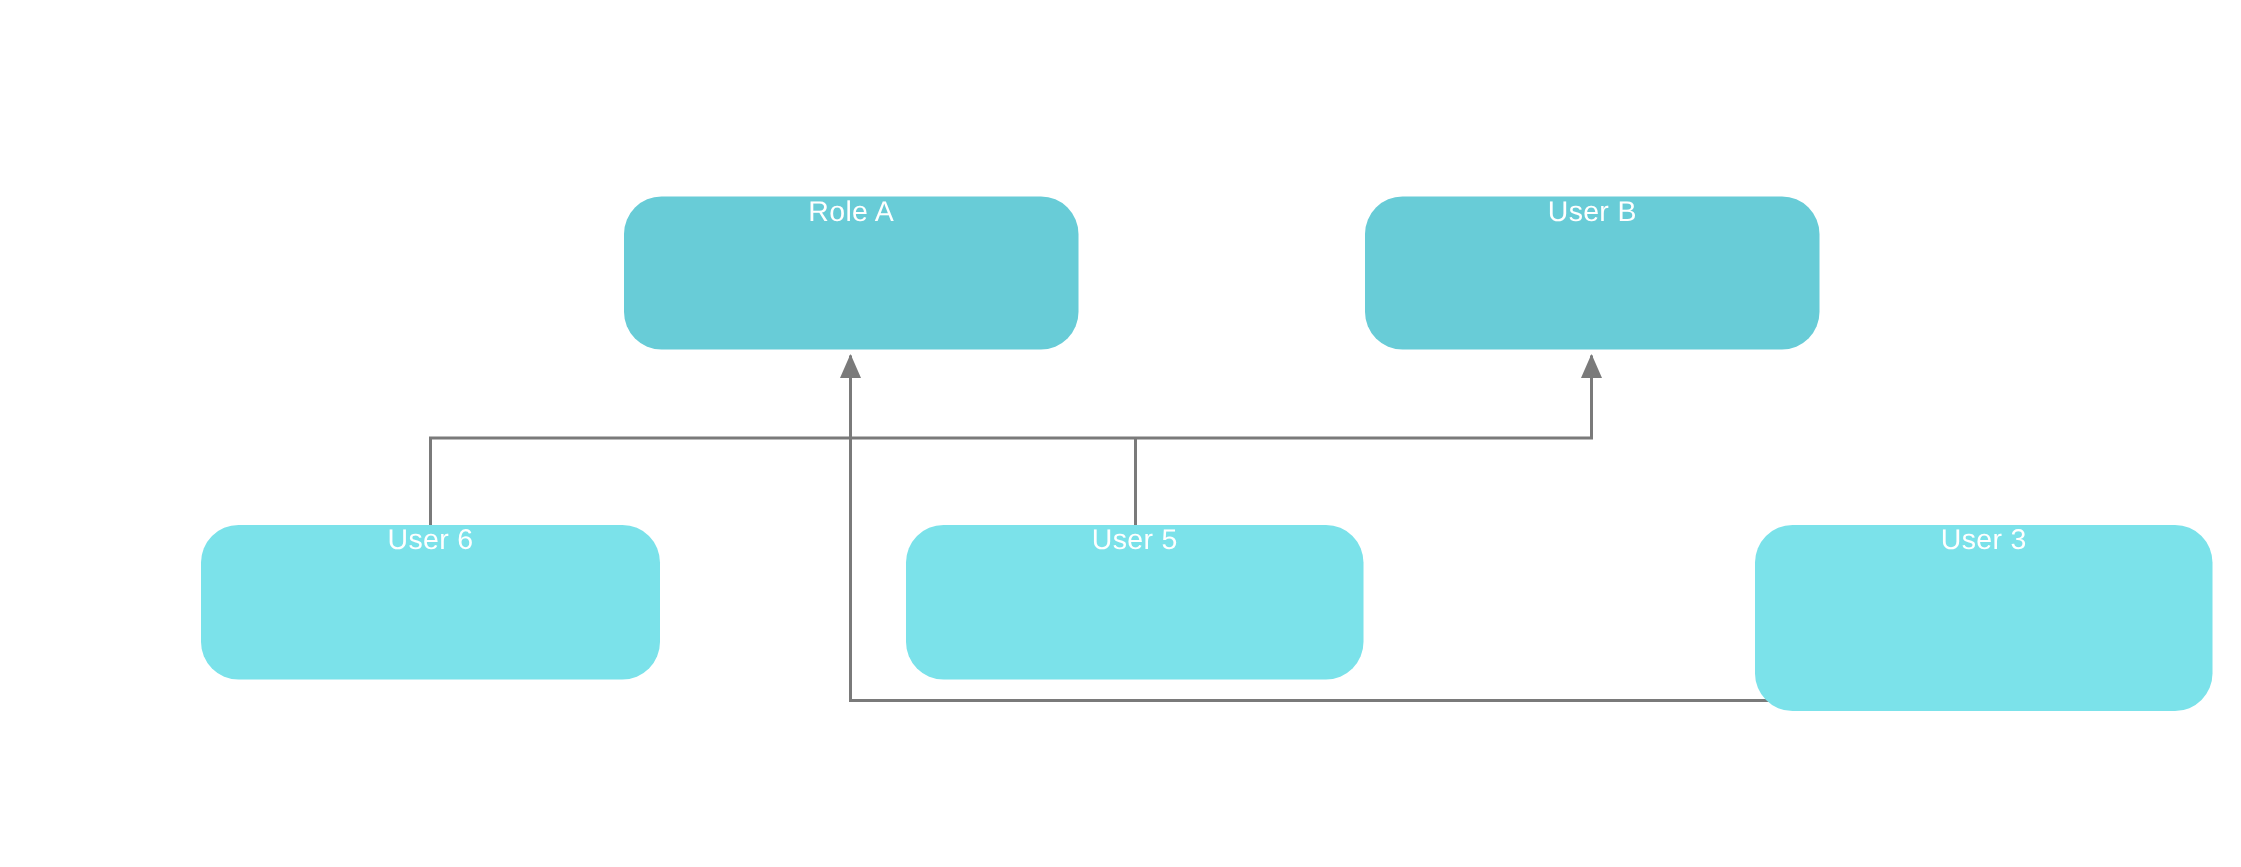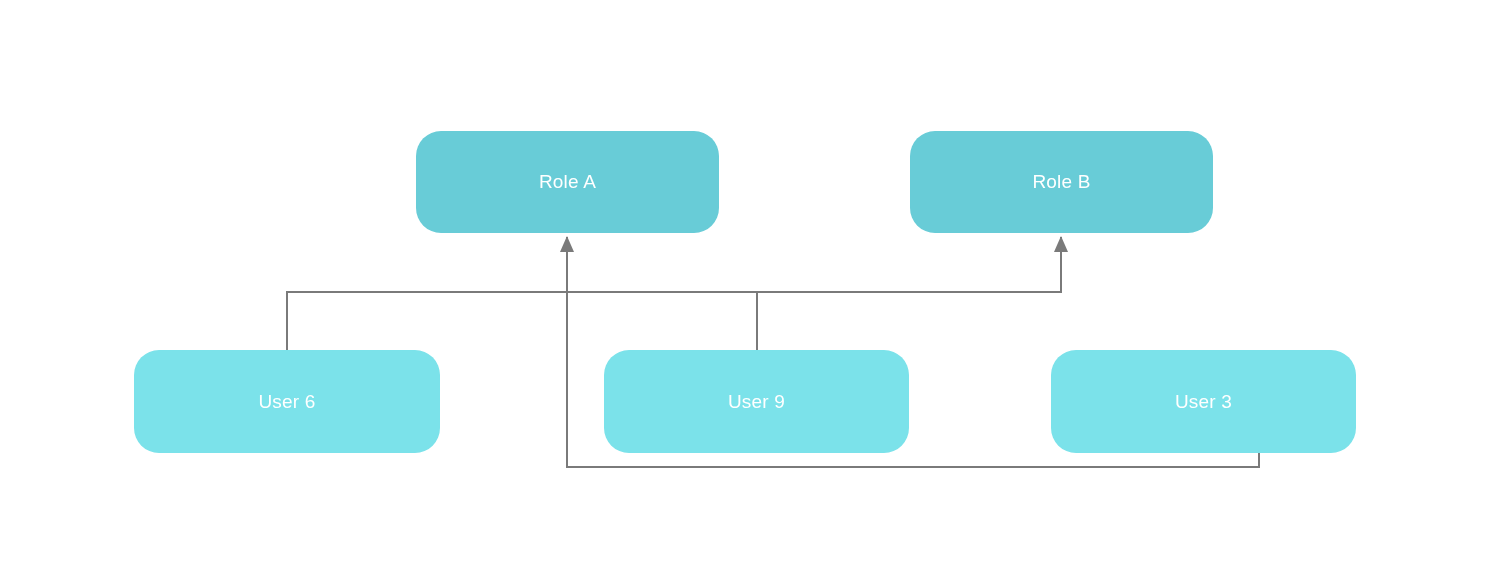--- a/index.html
+++ b/index.html
@@ -18,21 +18,21 @@
   .connector-layer {
     position: absolute;
     left: 0;
     top: 0;
     pointer-events: none;
   }
   .node {
     position: absolute;
     border-radius: 25px;
     display: flex;
-    align-items: center;
+    align-items: flex-start;
     justify-content: center;
     box-sizing: border-box;
     cursor: default;
   }
   .node span {
     color: #ffffff;
     font-size: 19px;
     font-weight: 400;
     letter-spacing: 0.2px;
     white-space: nowrap;
@@ -53,25 +53,25 @@
         <polyline points="287,350 287,292 1061,292 1061,237" fill="none" stroke="#7a7a7a" stroke-width="2" marker-end="url(#arrowhead)"></polyline>
         <polyline points="757,350 757,292" fill="none" stroke="#7a7a7a" stroke-width="2"></polyline>
         <polyline points="1259,452 1259,467 567,467 567,237" fill="none" stroke="#7a7a7a" stroke-width="2" marker-end="url(#arrowhead)"></polyline>
       </g>
   </svg>
 
   <div class="node" style="left: 416px; top: 131px; width: 303px; height: 102px; background: rgb(104, 204, 215);">
     <span style="color: rgb(255, 255, 255);">Role A</span>
   </div>
   <div class="node" style="left: 910px; top: 131px; width: 303px; height: 102px; background: rgb(104, 204, 215);">
-    <span style="color: rgb(255, 255, 255);">Role B</span>
+    <span style="color: rgb(255, 255, 255);">User B</span>
   </div>
   <div class="node" style="left: 134px; top: 350px; width: 306px; height: 103px; background: rgb(123, 226, 234);">
     <span style="color: rgb(255, 255, 255);">User 6</span>
   </div>
   <div class="node" style="left: 604px; top: 350px; width: 305px; height: 103px; background: rgb(123, 226, 234);">
-    <span style="color: rgb(255, 255, 255);">User 9</span>
+    <span style="color: rgb(255, 255, 255);">User 5</span>
   </div>
-  <div class="node" style="left: 1051px; top: 350px; width: 305px; height: 103px; background: rgb(123, 226, 234);">
+  <div class="node" style="left: 1170px; top: 350px; width: 305px; height: 124px; background: rgb(123, 226, 234);">
     <span style="color: rgb(255, 255, 255);">User 3</span>
   </div>
 
 </div>
 
 </body></html>

